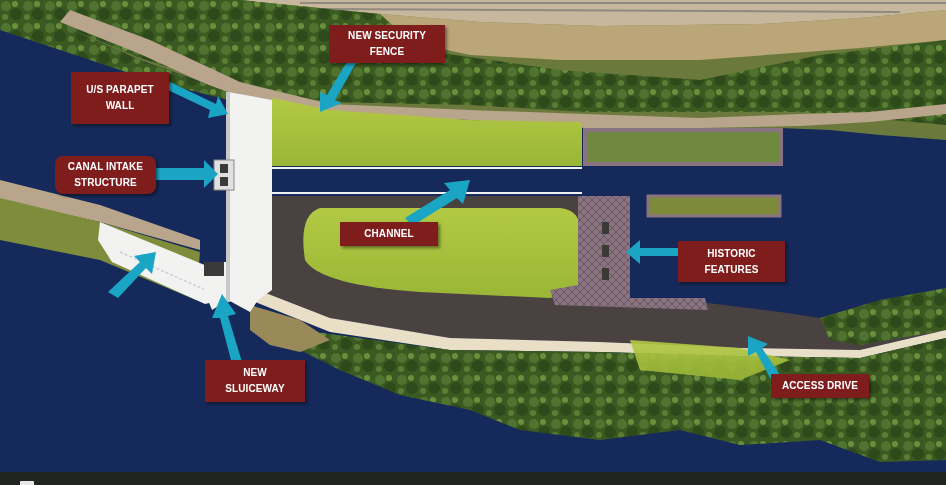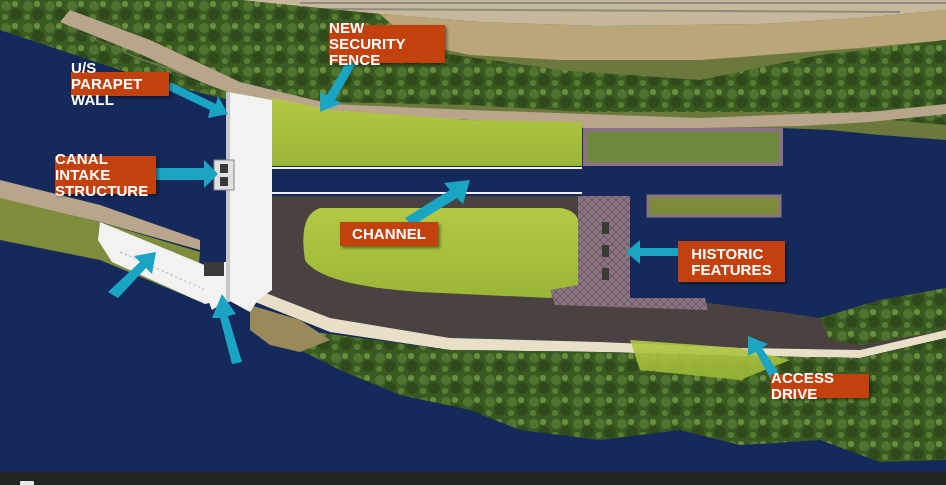--- a/index.html
+++ b/index.html
@@ -1,19 +1,19 @@
 <!DOCTYPE html>
 <html><head>
 <meta charset="utf-8">
 <style>
   html,body{margin:0;padding:0;}
   body{width:946px;height:485px;overflow:hidden;background:#1f241f;font-family:"Liberation Sans","DejaVu Sans",sans-serif;}
   #stage{position:relative;width:946px;height:485px;overflow:hidden;}
   svg.map{position:absolute;left:0;top:0;}
-  .label{position:absolute;background:#c2410c;color:#fff;font-weight:bold;font-size:15px;line-height:16px;text-align:left;display:flex;align-items:center;justify-content:center;box-shadow:2px 2px 3px rgba(0,0,0,0.45);letter-spacing:0.1px;}
+  .label{position:absolute;background:#7f1d1d;color:#fff;font-weight:bold;font-size:10px;line-height:16px;text-align:center;display:flex;align-items:center;justify-content:center;box-shadow:2px 2px 3px rgba(0,0,0,0.45);letter-spacing:0.1px;}
   .label span{display:block;white-space:pre-line;}
   #bottom-bar{position:absolute;left:0;top:472px;width:946px;height:13px;background:#212520;}
   #bottom-square{position:absolute;left:20px;top:481px;width:14px;height:6px;background:#e8e8e8;border-radius:1px;}
 </style>
 </head>
 <body>
 
 <div id="stage">
   <svg class="map" width="946" height="472" viewBox="0 0 946 472">
     <defs>
@@ -112,34 +112,38 @@
       <polygon points="232,364 242,362 228,316 236,314 222,294 212,318 220,318"></polygon>
 
       <polygon points="790,390 780,396 756,352 748,356 748,336 768,344 762,348"></polygon>
     </g>
   </svg>
 
   <div class="label" style="left:329px;top:25px;width:116px;height:38px;">
     <span>NEW SECURITY
 FENCE</span>
   </div>
-  <div class="label" style="left:71px;top:72px;width:98px;height:24px;">
+  <div class="label" style="left:71px;top:72px;width:98px;height:52px;">
     <span>U/S PARAPET
 WALL</span>
   </div>
-  <div class="label" style="left:55px;top:156px;width:101px;height:38px;">
+  <div class="label" style="left:55px;top:156px;width:101px;height:38px;border-radius:8px;">
     <span>CANAL INTAKE
 STRUCTURE</span>
   </div>
   <div class="label" style="left:678px;top:241px;width:107px;height:41px;">
     <span>HISTORIC
 FEATURES</span>
   </div>
   <div class="label" style="left:340px;top:222px;width:98px;height:24px;">
     <span>CHANNEL</span>
   </div>
+  <div class="label" style="left:205px;top:360px;width:100px;height:42px;">
+    <span>NEW
+SLUICEWAY</span>
+  </div>
   <div class="label" style="left:771px;top:374px;width:98px;height:24px;">
     <span>ACCESS DRIVE</span>
   </div>
 
   <div id="bottom-bar"></div>
   <div id="bottom-square"></div>
 </div>
 
 </body></html>

